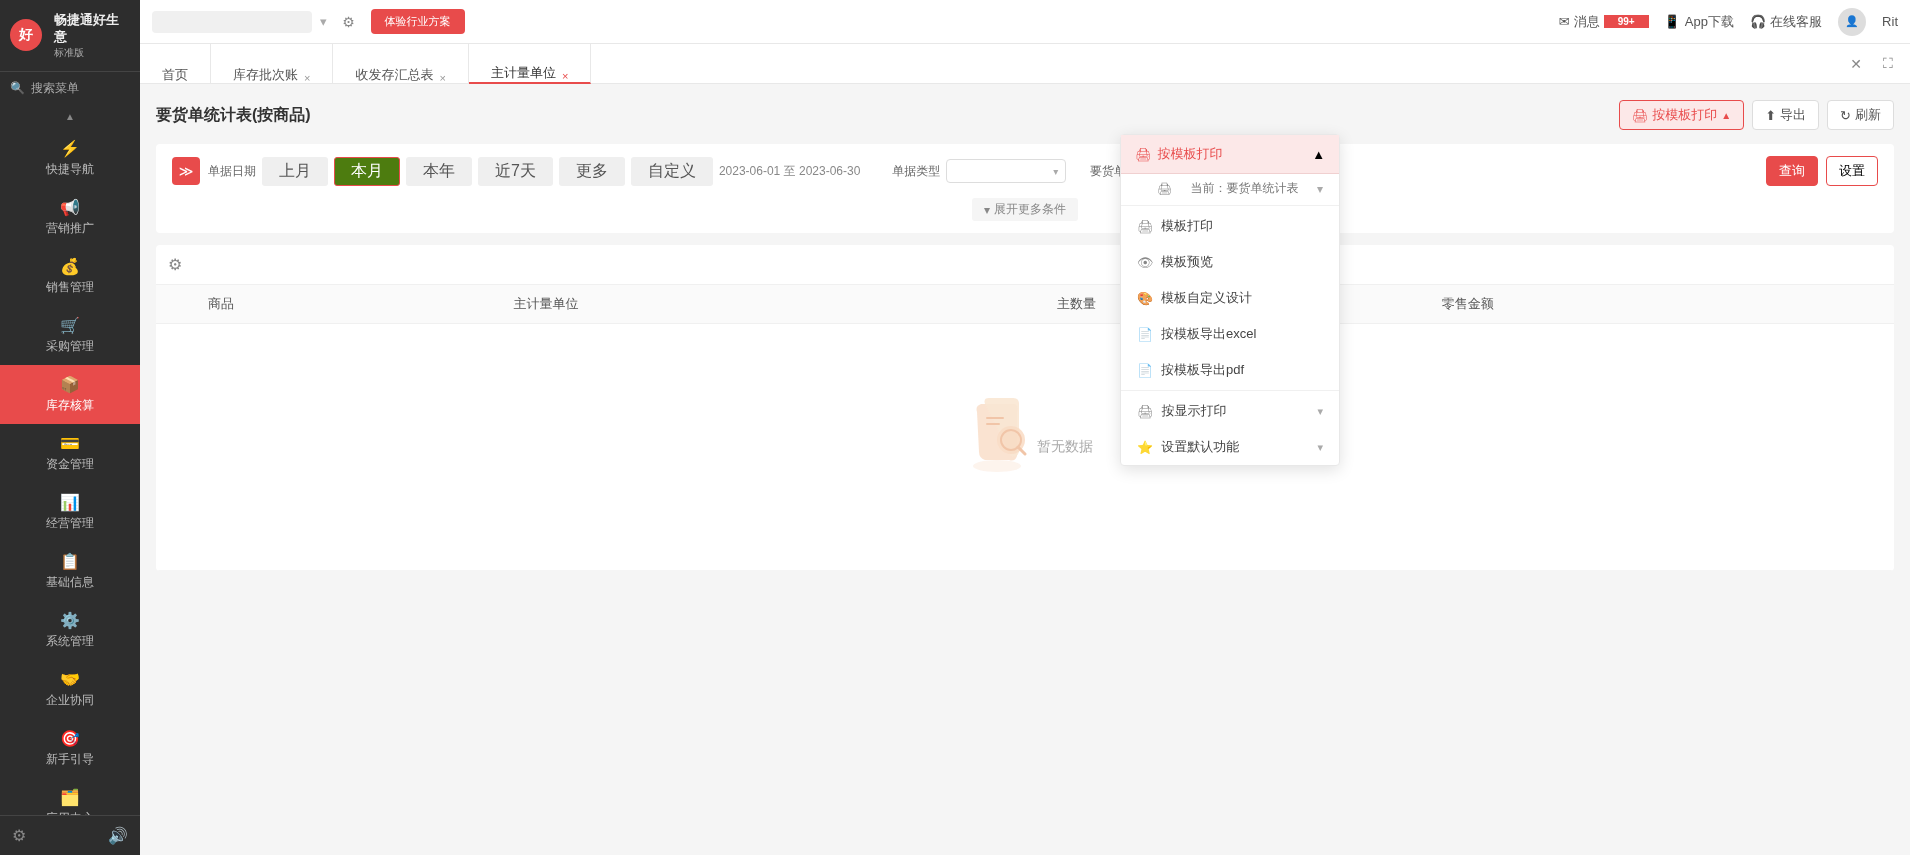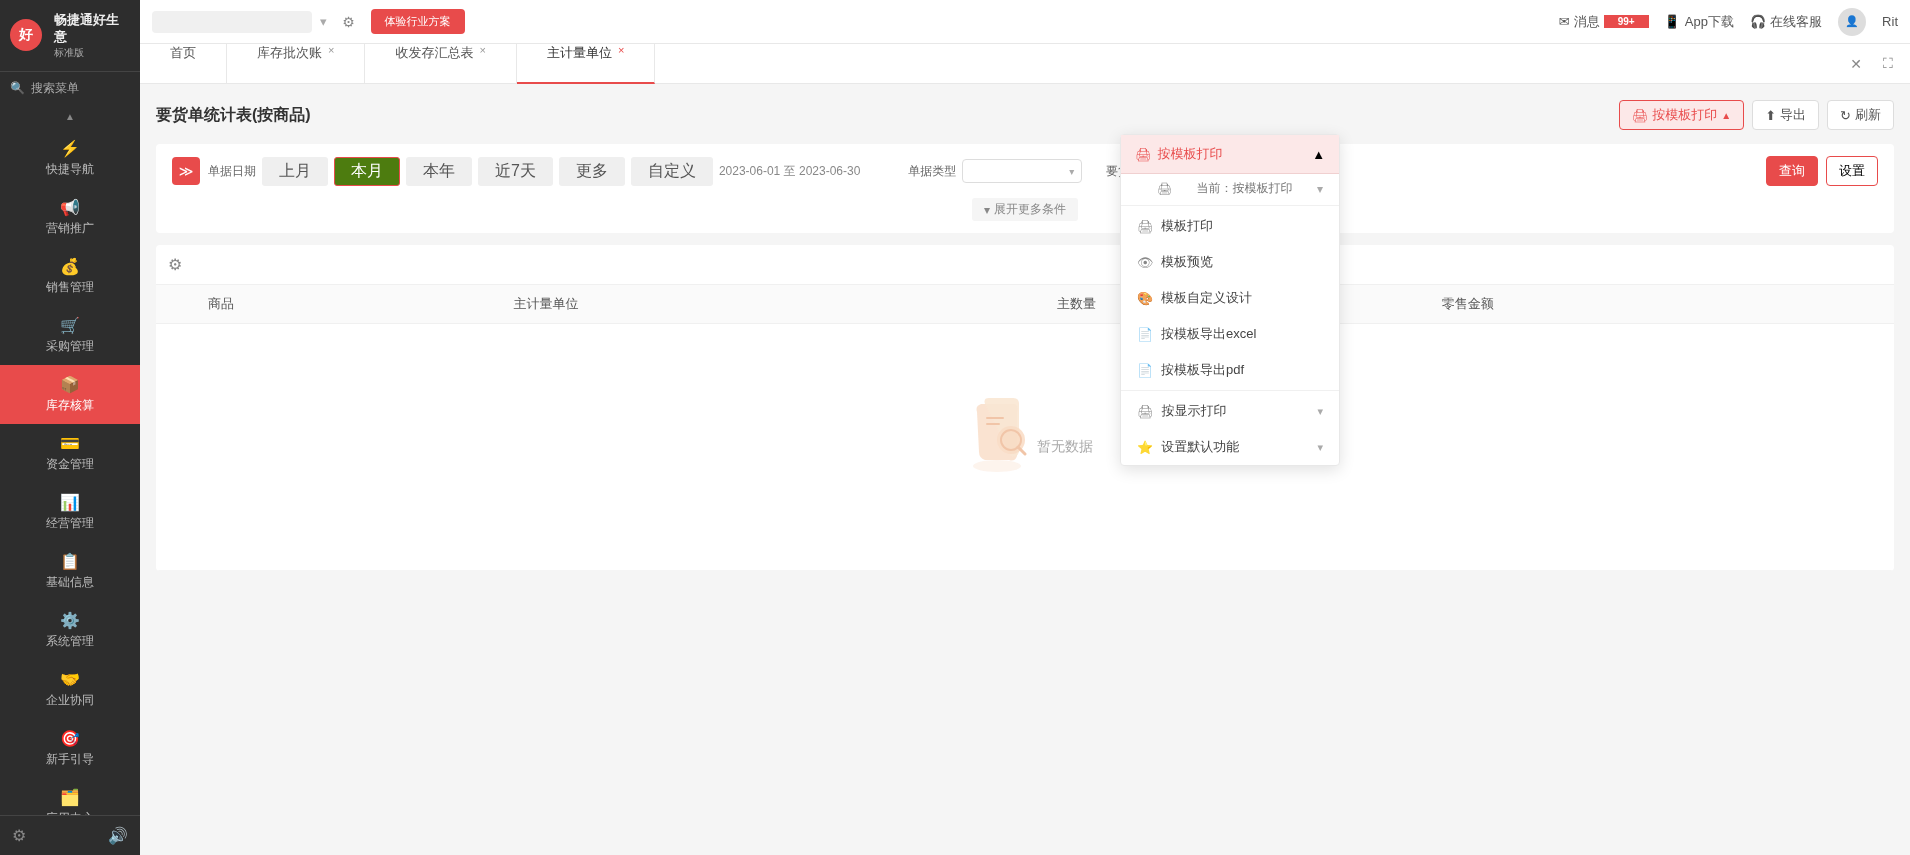--- a/index.html
+++ b/index.html
@@ -106,21 +106,21 @@
     
     .tabs-bar {
       height: 40px;
       background: #fff;
       display: flex; align-items: center;
       border-bottom: 1px solid #e8e8e8;
       flex-shrink: 0;
       position: relative;
     }
     .tab {
-      height: 40px; display: flex; align-items: flex-start; padding: 0 30px;
+      height: 40px; display: flex; align-items: flex-end; padding: 0 22px;
       cursor: pointer; font-size: 13px; color: #555; border-right: 1px solid #e8e8e8;
       white-space: nowrap;
     }
     .tab.active { background: #fff; color: #333; font-weight: 500; border-bottom: 2px solid #e84b4b; }
     .tab .tab-close { margin-left: 6px; color: #999; font-size: 11px; cursor: pointer; }
     .tab.active .tab-close { color: #e84b4b; }
     .tabs-bar-right {
       margin-left: auto; display: flex; align-items: center; gap: 4px; padding-right: 8px;
     }
     .tabs-bar-btn {
@@ -401,21 +401,21 @@
         <span class="filter-label">单据日期</span>
         <button class="date-btn">上月</button>
         <button class="date-btn active">本月</button>
         <button class="date-btn">本年</button>
         <button class="date-btn">近7天</button>
         <button class="date-btn">更多</button>
         <button class="date-btn">自定义</button>
         <span class="date-range">2023-06-01 至 2023-06-30</span>
       </div>
 
-      <div class="filter-group" style="margin-left:40px;">
+      <div class="filter-group" style="margin-left:24px;">
         <span class="filter-label">单据类型</span>
         <div class="select-wrapper">
           <select class="filter-select">
             <option value=""></option>
           </select>
         </div>
         <span style="color:#aaa;font-size:11px;margin-left:-20px;pointer-events:none;">▾</span>
       </div>
 
       <div class="filter-group" style="margin-left:24px;">
@@ -486,21 +486,21 @@
       <div class="dropdown-header">
         <div class="dropdown-header-left">
           <span>🖨</span>
           <span>按模板打印</span>
         </div>
         <span>▲</span>
       </div>
 
       <div class="dropdown-sub">
         <span style="color:#888;">🖨</span>
-        <span>当前：按模板打印</span>
+        <span>当前：要货单统计表</span>
         <span style="color:#aaa;">▾</span>
       </div>
 
       <div class="dropdown-divider"></div>
 
       <div class="dropdown-item">
         <span class="dropdown-item-icon">🖨</span>
         <span>模板打印</span>
       </div>
       <div class="dropdown-item">

